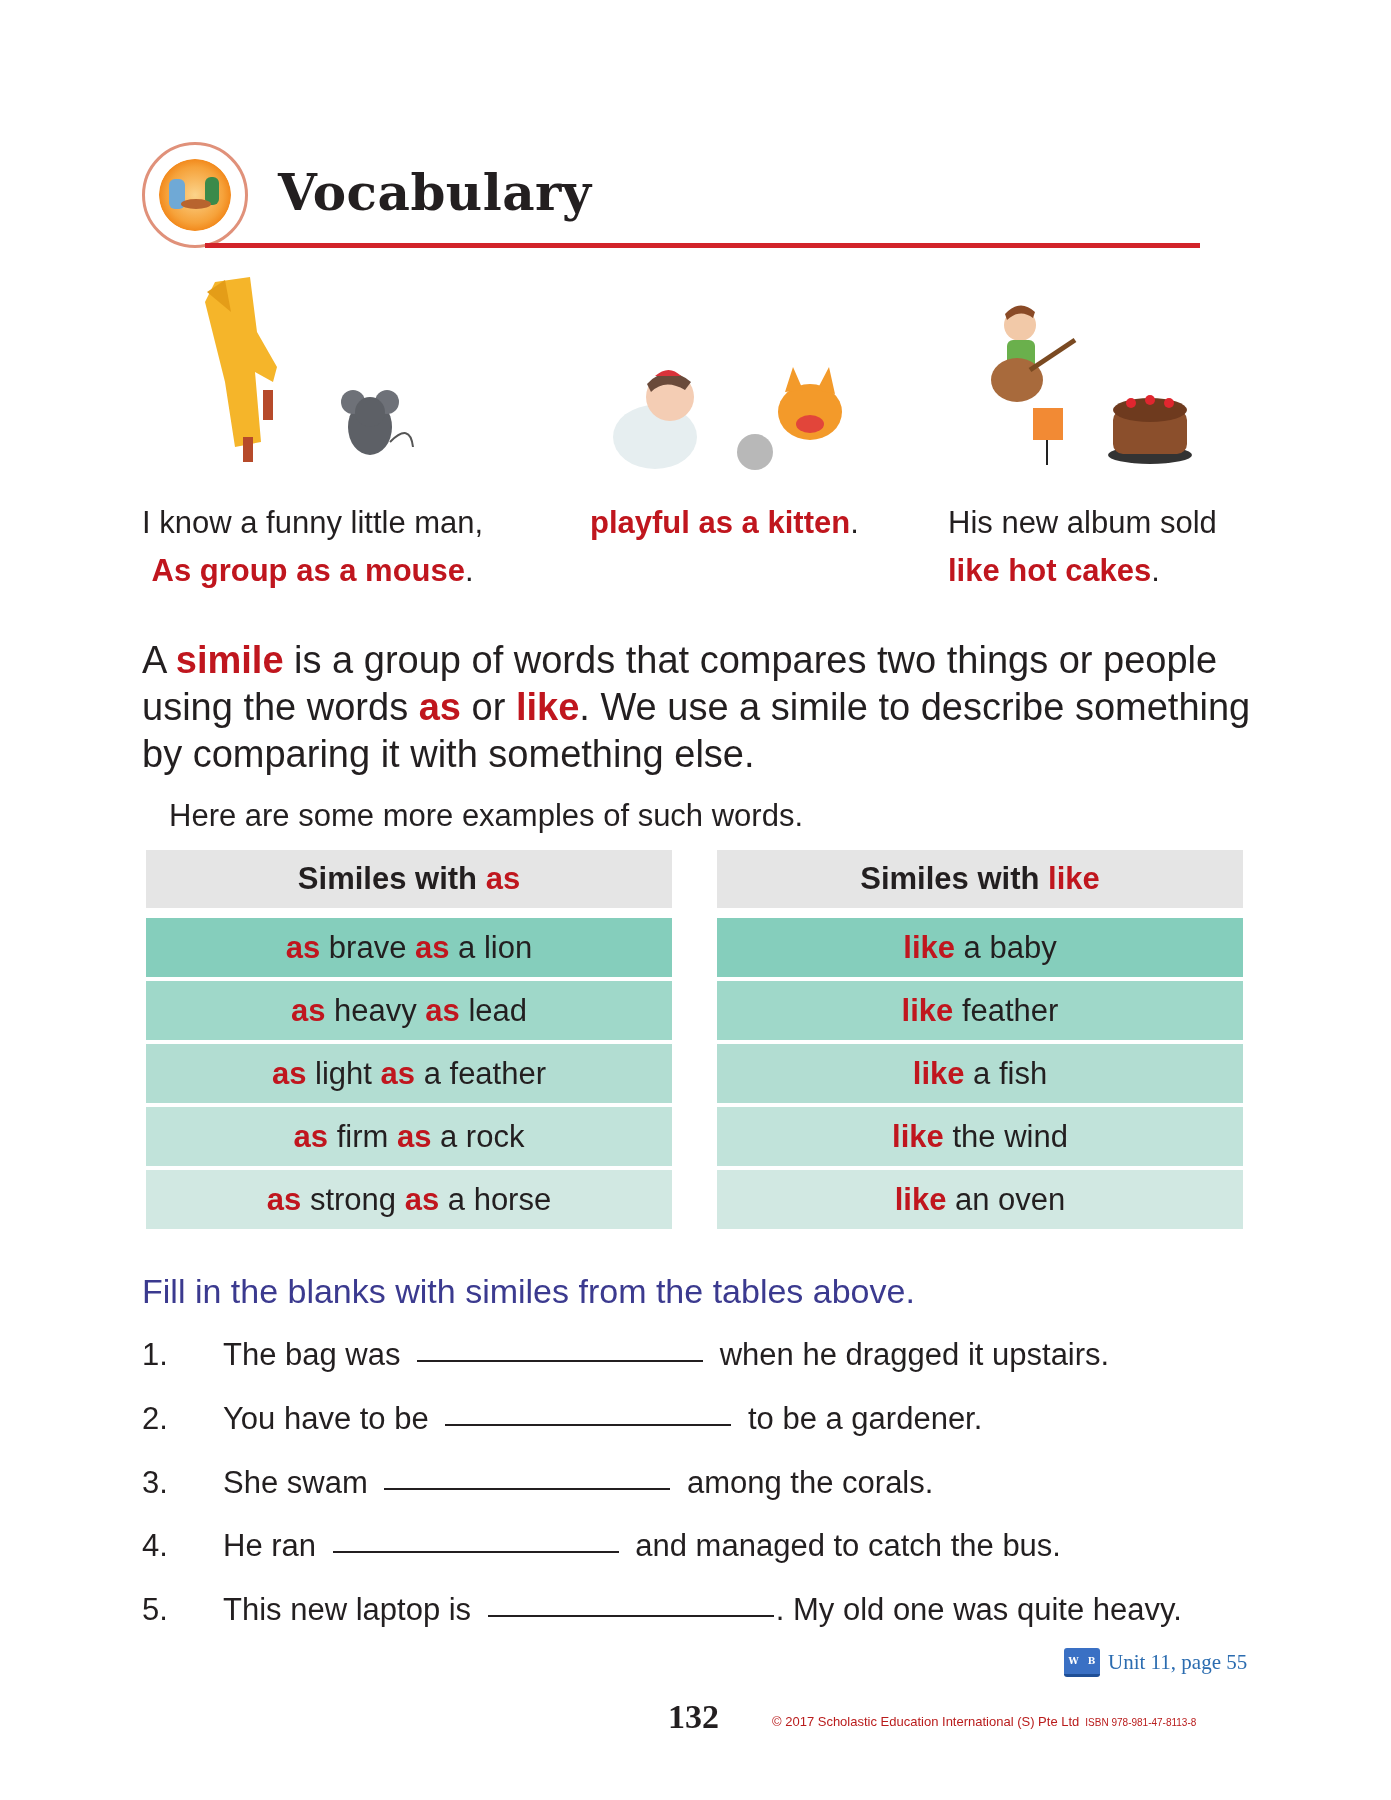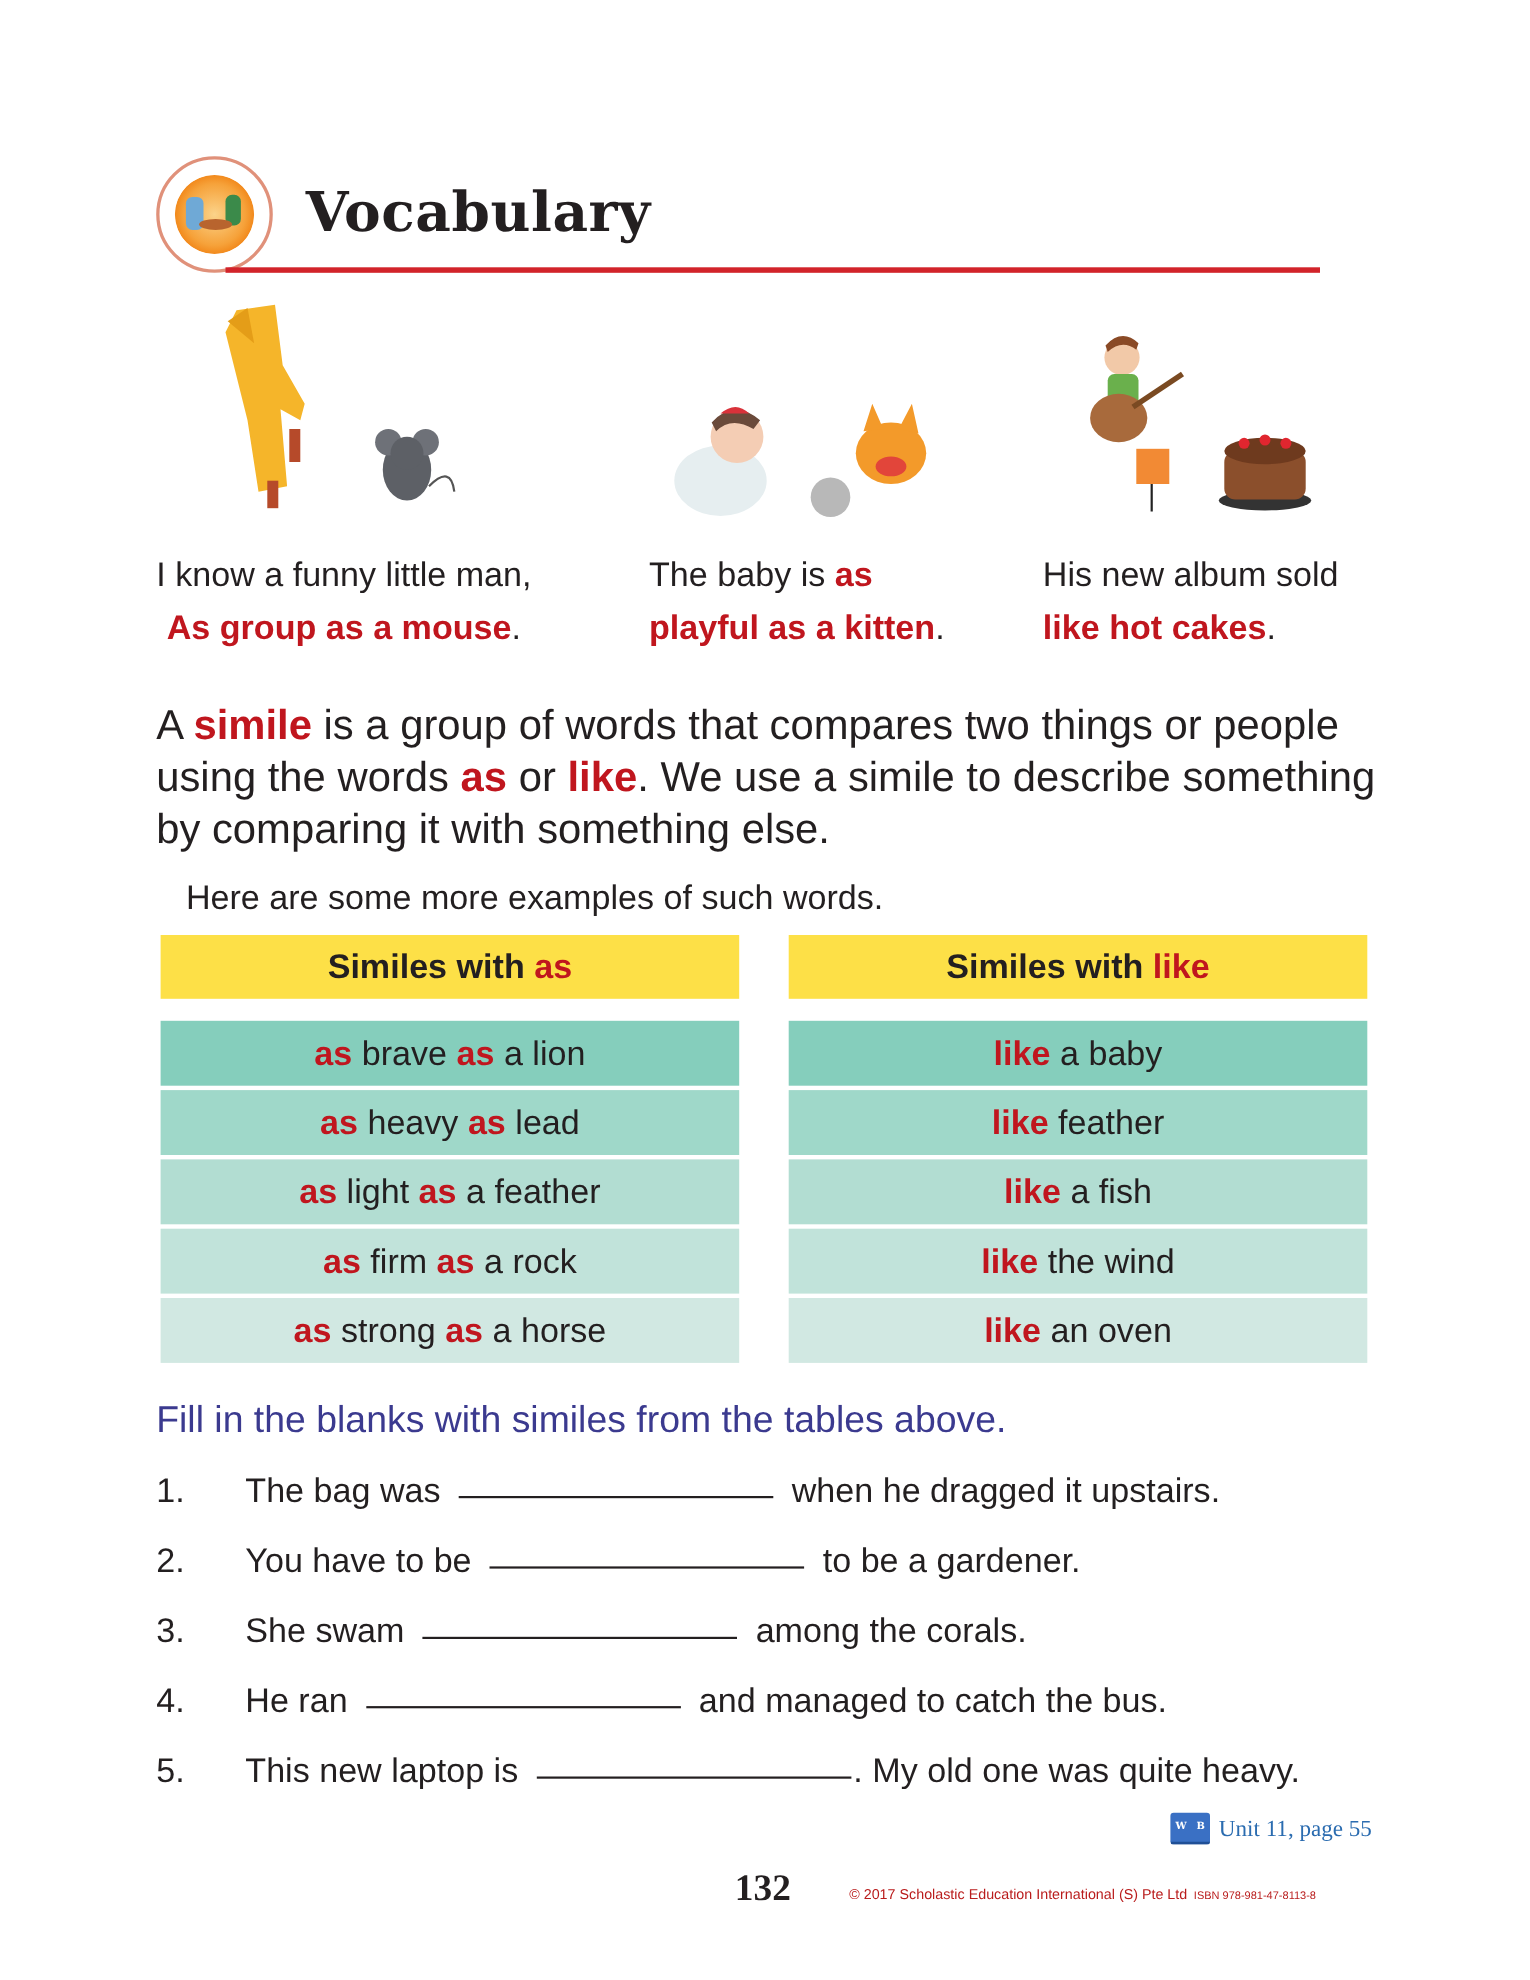--- a/index.html
+++ b/index.html
@@ -17,21 +17,21 @@
   
   .illus{position:absolute;}
   
   .caption{position:absolute;font-size:31px;line-height:48px;font-family:"Liberation Sans","DejaVu Sans",sans-serif;}
   
   #definition{left:142px;top:617px;width:1110px;font-size:38px;line-height:47px;font-family:"Liberation Sans","DejaVu Sans",sans-serif;margin-top:20px;}
   #examples-intro{left:142px;top:792px;font-size:31px;line-height:47px;font-family:"Liberation Sans","DejaVu Sans",sans-serif;margin-left:27px;}
   
   .stable{position:absolute;top:850px;width:526px;}
   .stable .cell{height:59px;margin-bottom:4px;display:flex;align-items:center;justify-content:center;font-size:31px;font-family:"Liberation Sans","DejaVu Sans",sans-serif;}
-  .stable .hdr{font-weight:bold;background:#fde047;height:58px;margin-bottom:20px;}
+  .stable .hdr{font-weight:bold;background:#e5e5e5;height:58px;margin-bottom:10px;}
   .stable .r0{background:#85cebc;}
   .stable .r1{background:#9fd8c9;}
   .stable .r2{background:#b2ddd2;}
   .stable .r3{background:#c1e3da;}
   .stable .r4{background:#d1e8e2;}
   .sp{white-space:pre;}
   
   #instruction{left:142px;top:1272px;font-size:34px;color:#3b3a8f;font-family:"Liberation Sans","DejaVu Sans",sans-serif;}
   .item{position:absolute;left:142px;font-size:31px;font-family:"Liberation Sans","DejaVu Sans",sans-serif;display:flex;align-items:baseline;white-space:pre;}
   .item .num{width:81px;}
@@ -91,21 +91,20 @@
   <circle cx="146" cy="103" r="5" fill="#e0262f"></circle>
     <circle cx="165" cy="100" r="5" fill="#e0262f"></circle>
     <circle cx="184" cy="103" r="5" fill="#e0262f"></circle>
 </svg>
 
 <div class="caption" style="left:142px;top:499px;text-align:center;">
   <div>I know a funny little man,</div>
   <div><span class="red">As group as a mouse</span><span>.</span></div>
 </div>
 <div class="caption" style="left:590px;top:499px;">
-  <div><span class="sp">The baby is </span><span class="red">as</span></div>
   <div><span class="red">playful as a kitten</span><span>.</span></div>
 </div>
 <div class="caption" style="left:948px;top:499px;">
   <div>His new album sold</div>
   <div><span class="red">like hot cakes</span><span>.</span></div>
 </div>
 
 <div id="definition" class="abs"><span class="sp">A </span><span class="red">simile</span><span> is a group of words that compares two things or people using the words </span><span class="red">as</span><span class="sp"> or </span><span class="red">like</span><span>. We use a simile to describe something by comparing it with something else.</span></div>
 <div id="examples-intro" class="abs">Here are some more examples of such words.</div>
 

